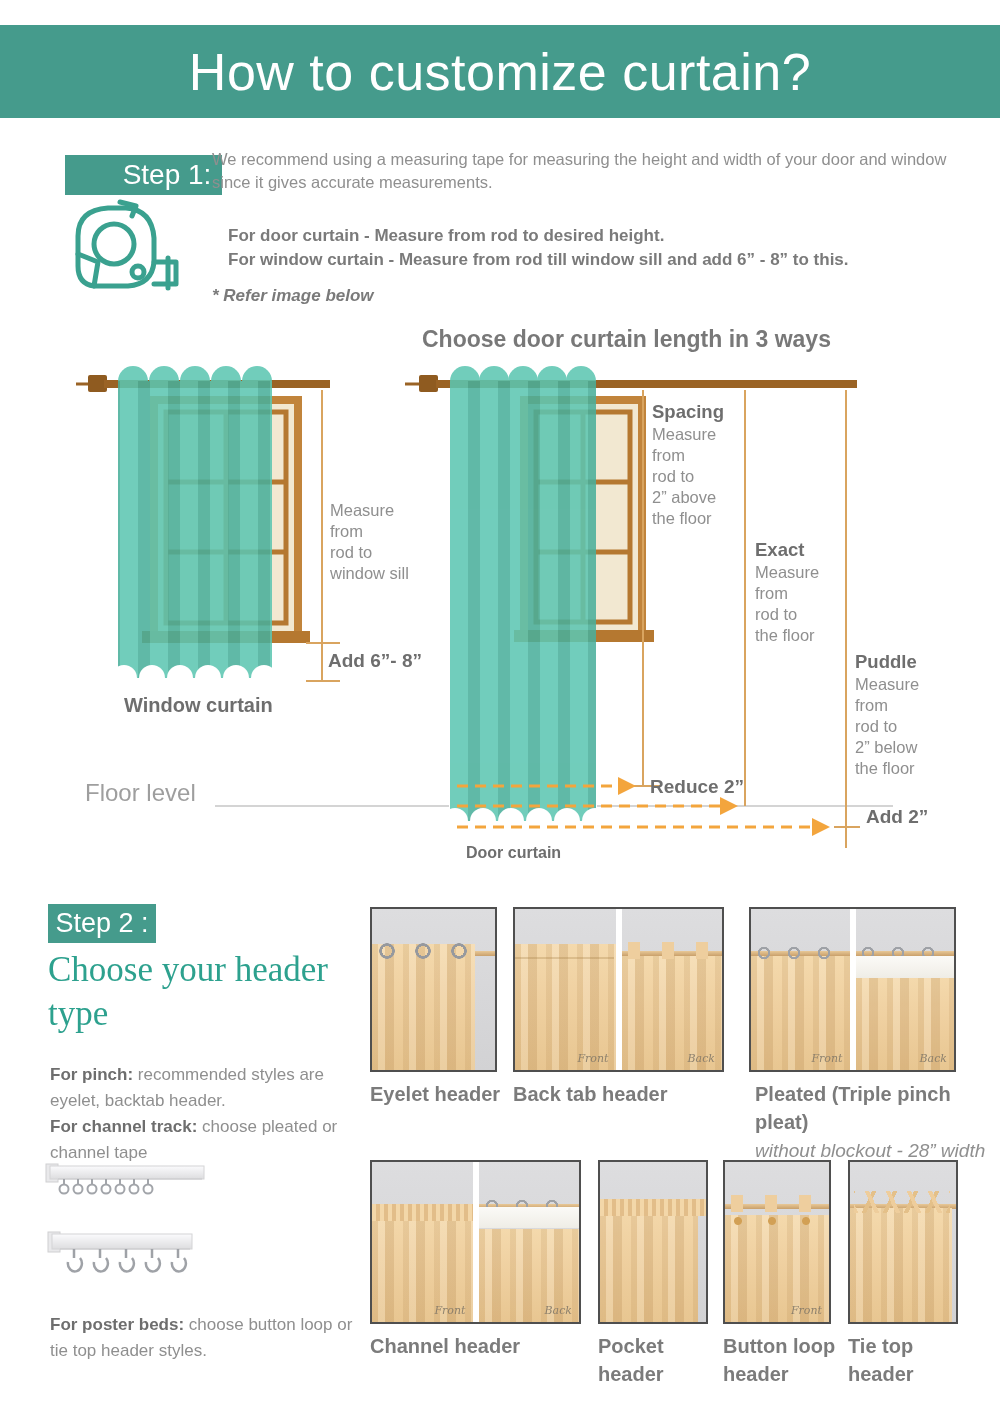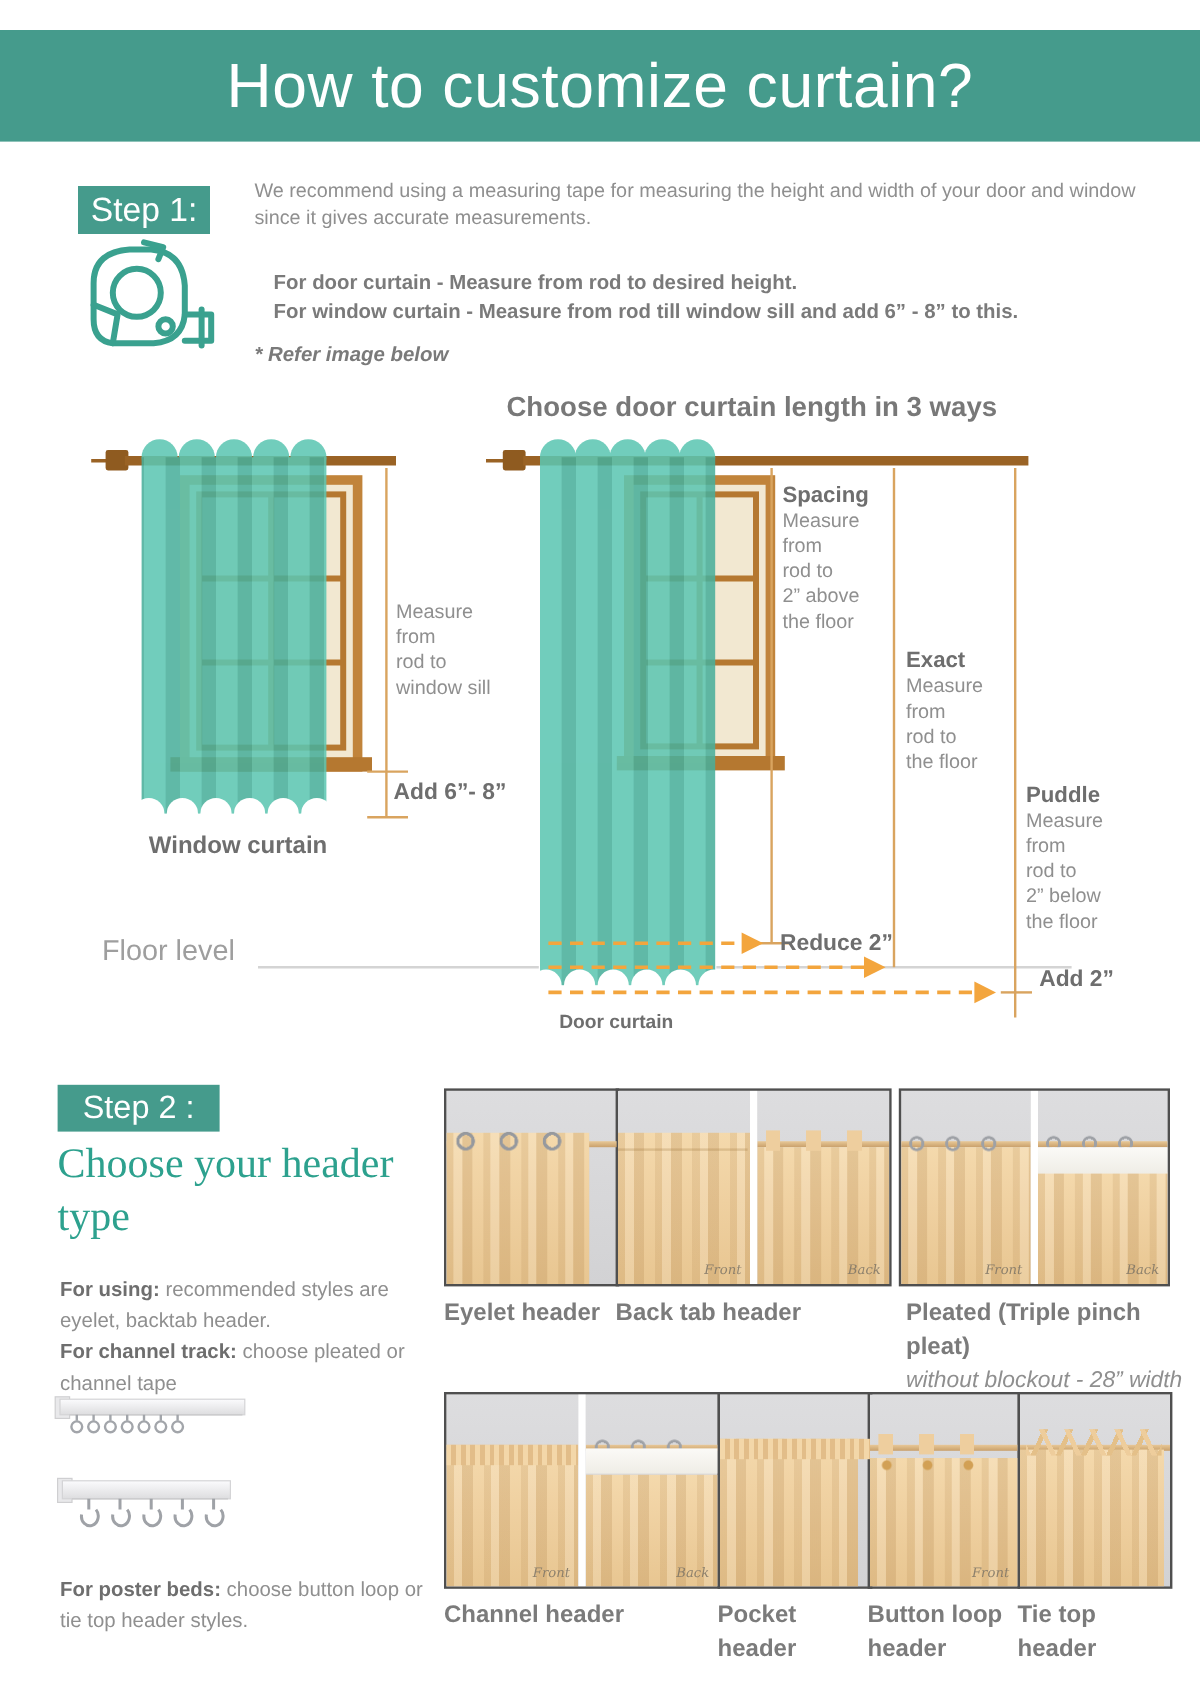--- a/index.html
+++ b/index.html
@@ -7,22 +7,22 @@
         font-family:"Liberation Sans",sans-serif;}
 
   
   .banner{position:absolute;left:0;top:25px;width:1000px;height:93px;background:#459B8C;
           display:flex;align-items:center;justify-content:center;}
   .banner h1{margin:12px;color:#fff;font-size:52px;font-weight:500;letter-spacing:.5px;}
 
   
   .badge{position:absolute;background:#459B8C;color:#fff;display:flex;align-items:center;
          justify-content:center;font-weight:500;}
-  .badge.s1{left:65px;top:155px;width:110px;height:40px;font-size:28px;}
-  .badge.s2{left:48px;top:904px;width:135px;height:39px;font-size:27px;}
+  .badge.s1{left:65px;top:155px;width:110px;height:40px;font-size:28px;padding-left:47px;}
+  .badge.s2{left:48px;top:904px;width:108px;height:39px;font-size:27px;}
 
   
   .intro{position:absolute;left:212px;top:148px;width:748px;margin:0;
          font-size:16.5px;line-height:23px;color:#8F8F8F;}
   .boldlines{position:absolute;left:212px;top:208px;width:760px;margin:16px;
              font-size:17px;line-height:24px;color:#7A7A7A;font-weight:700;}
   .refer{position:absolute;left:212px;top:286px;margin:0;font-size:17px;color:#7A7A7A;
          font-weight:700;font-style:italic;}
 
   
@@ -38,21 +38,21 @@
   .s2heading{position:absolute;left:48px;top:948px;width:300px;margin:0;
              color:#2DA18E;font-size:35px;line-height:44px;font-weight:500;font-family:Liberation Serif, serif;}
   .s2para{position:absolute;left:50px;top:1062px;width:318px;margin:0;
           font-size:17px;line-height:26px;color:#8F8F8F;}
   .s2para b{color:#6E6E6E;font-weight:700;}
   .s2para.poster{top:1312px;}
   .tracksvg{position:absolute;left:44px;top:1156px;width:175px;height:160px;}
 
   
   .photo{position:absolute;border:2px solid #4F4F4F;overflow:hidden;
-         background:linear-gradient(180deg,#DDDDDF 0%,#D7D7D9 55%,#D2D2D4 100%);padding-left:19px;}
+         background:linear-gradient(180deg,#DDDDDF 0%,#D7D7D9 55%,#D2D2D4 100%);}
   .half{position:absolute;top:0;bottom:0;overflow:hidden;}
   .half.front{left:0;width:calc(50% - 3px);}
   .half.back{right:0;width:calc(50% - 3px);}
   .gapcol{position:absolute;top:0;bottom:0;left:calc(50% - 3px);width:6px;background:#fff;z-index:6;}
   .rodp{position:absolute;left:0;right:0;top:26%;height:5px;z-index:1;
         background:linear-gradient(180deg,#E8C897,#C9A06B);}
   .curt{position:absolute;left:0;right:0;bottom:0;top:27%;z-index:2;
         background:
          repeating-linear-gradient(90deg, rgba(150,100,40,.12) 0 6px, rgba(255,255,255,.14) 6px 13px,
             rgba(150,100,40,.17) 13px 22px, rgba(0,0,0,0) 22px 31px),
@@ -254,21 +254,21 @@
   </div>
   <div class="dbold" style="left:650px;top:776px">Reduce 2”</div>
   <div class="dbold" style="left:866px;top:806px">Add 2”</div>
   <div class="floorlabel">Floor level</div>
   <div class="dbold" style="left:466px;top:844px;font-size:16px">Door curtain</div>
 
   <div class="badge s2">Step 2 :</div>
   <h2 class="s2heading">Choose your header type</h2>
 
   <p class="s2para">
-    <b>For using:</b><span> recommended styles are eyelet, backtab header.</span><br>
+    <b>For pinch:</b><span> recommended styles are eyelet, backtab header.</span><br>
     <b>For channel track:</b><span> choose pleated or channel tape</span>
   </p>
 
   <svg class="tracksvg" viewBox="0 0 175 160">
     <g>
       <rect x="2" y="8" width="12" height="18" fill="#E9E9EB" stroke="#CFCFD1"></rect>
       <rect x="6" y="10" width="154" height="13" fill="url(#railGrad2)" stroke="#D4D4D6"></rect>
       <line x1="14" y1="23" x2="158" y2="23" stroke="#C8C8CA"></line>
     </g>
     <g stroke="#A2A5AA" stroke-width="2" fill="none">

